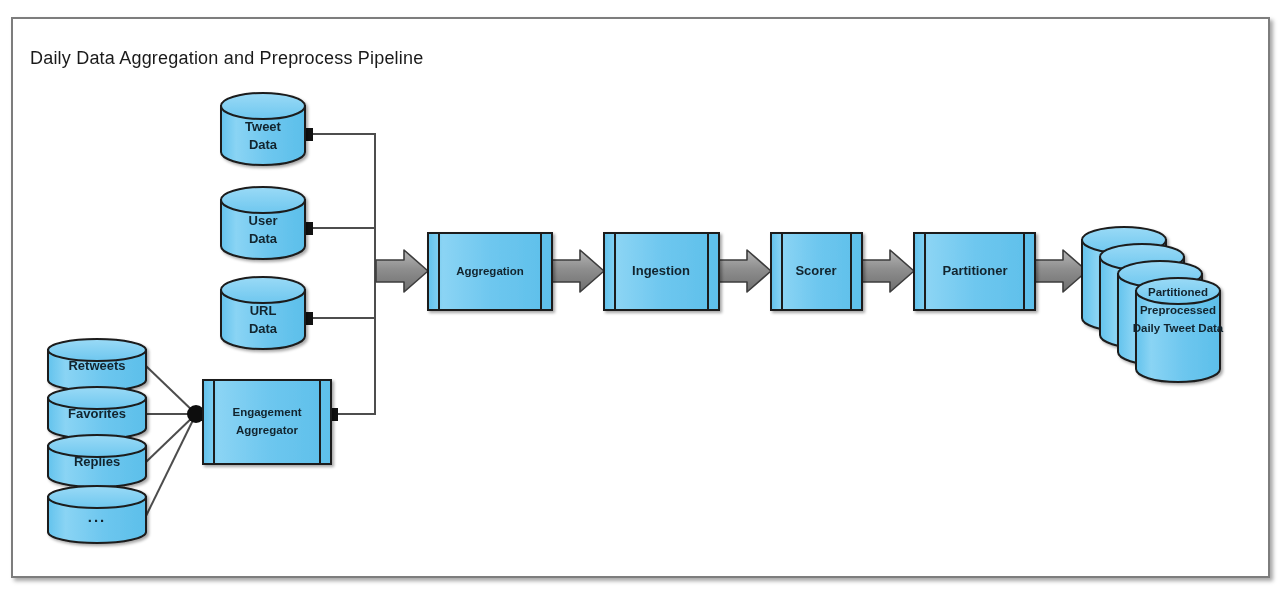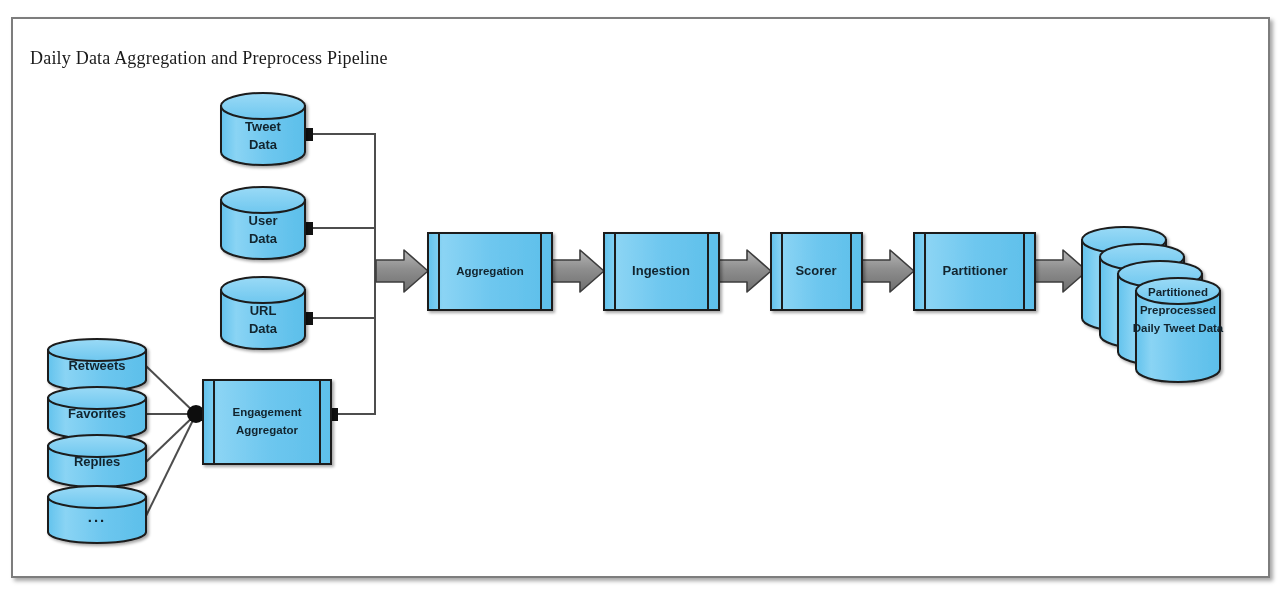--- a/index.html
+++ b/index.html
@@ -28,21 +28,20 @@
     box-sizing: border-box;
   }
   #diagram-title {
     position: absolute;
     left: 30px;
     top: 48px;
     font-size: 18px;
     color: #1a1a1a;
     letter-spacing: 0.2px;
     white-space: nowrap;
-    font-family: Liberation Serif, serif;
   }
   #canvas-svg {
     position: absolute;
     left: 0;
     top: 0;
     width: 1280px;
     height: 600px;
   }
   .node-label {
     font-family: "Liberation Sans", sans-serif;

